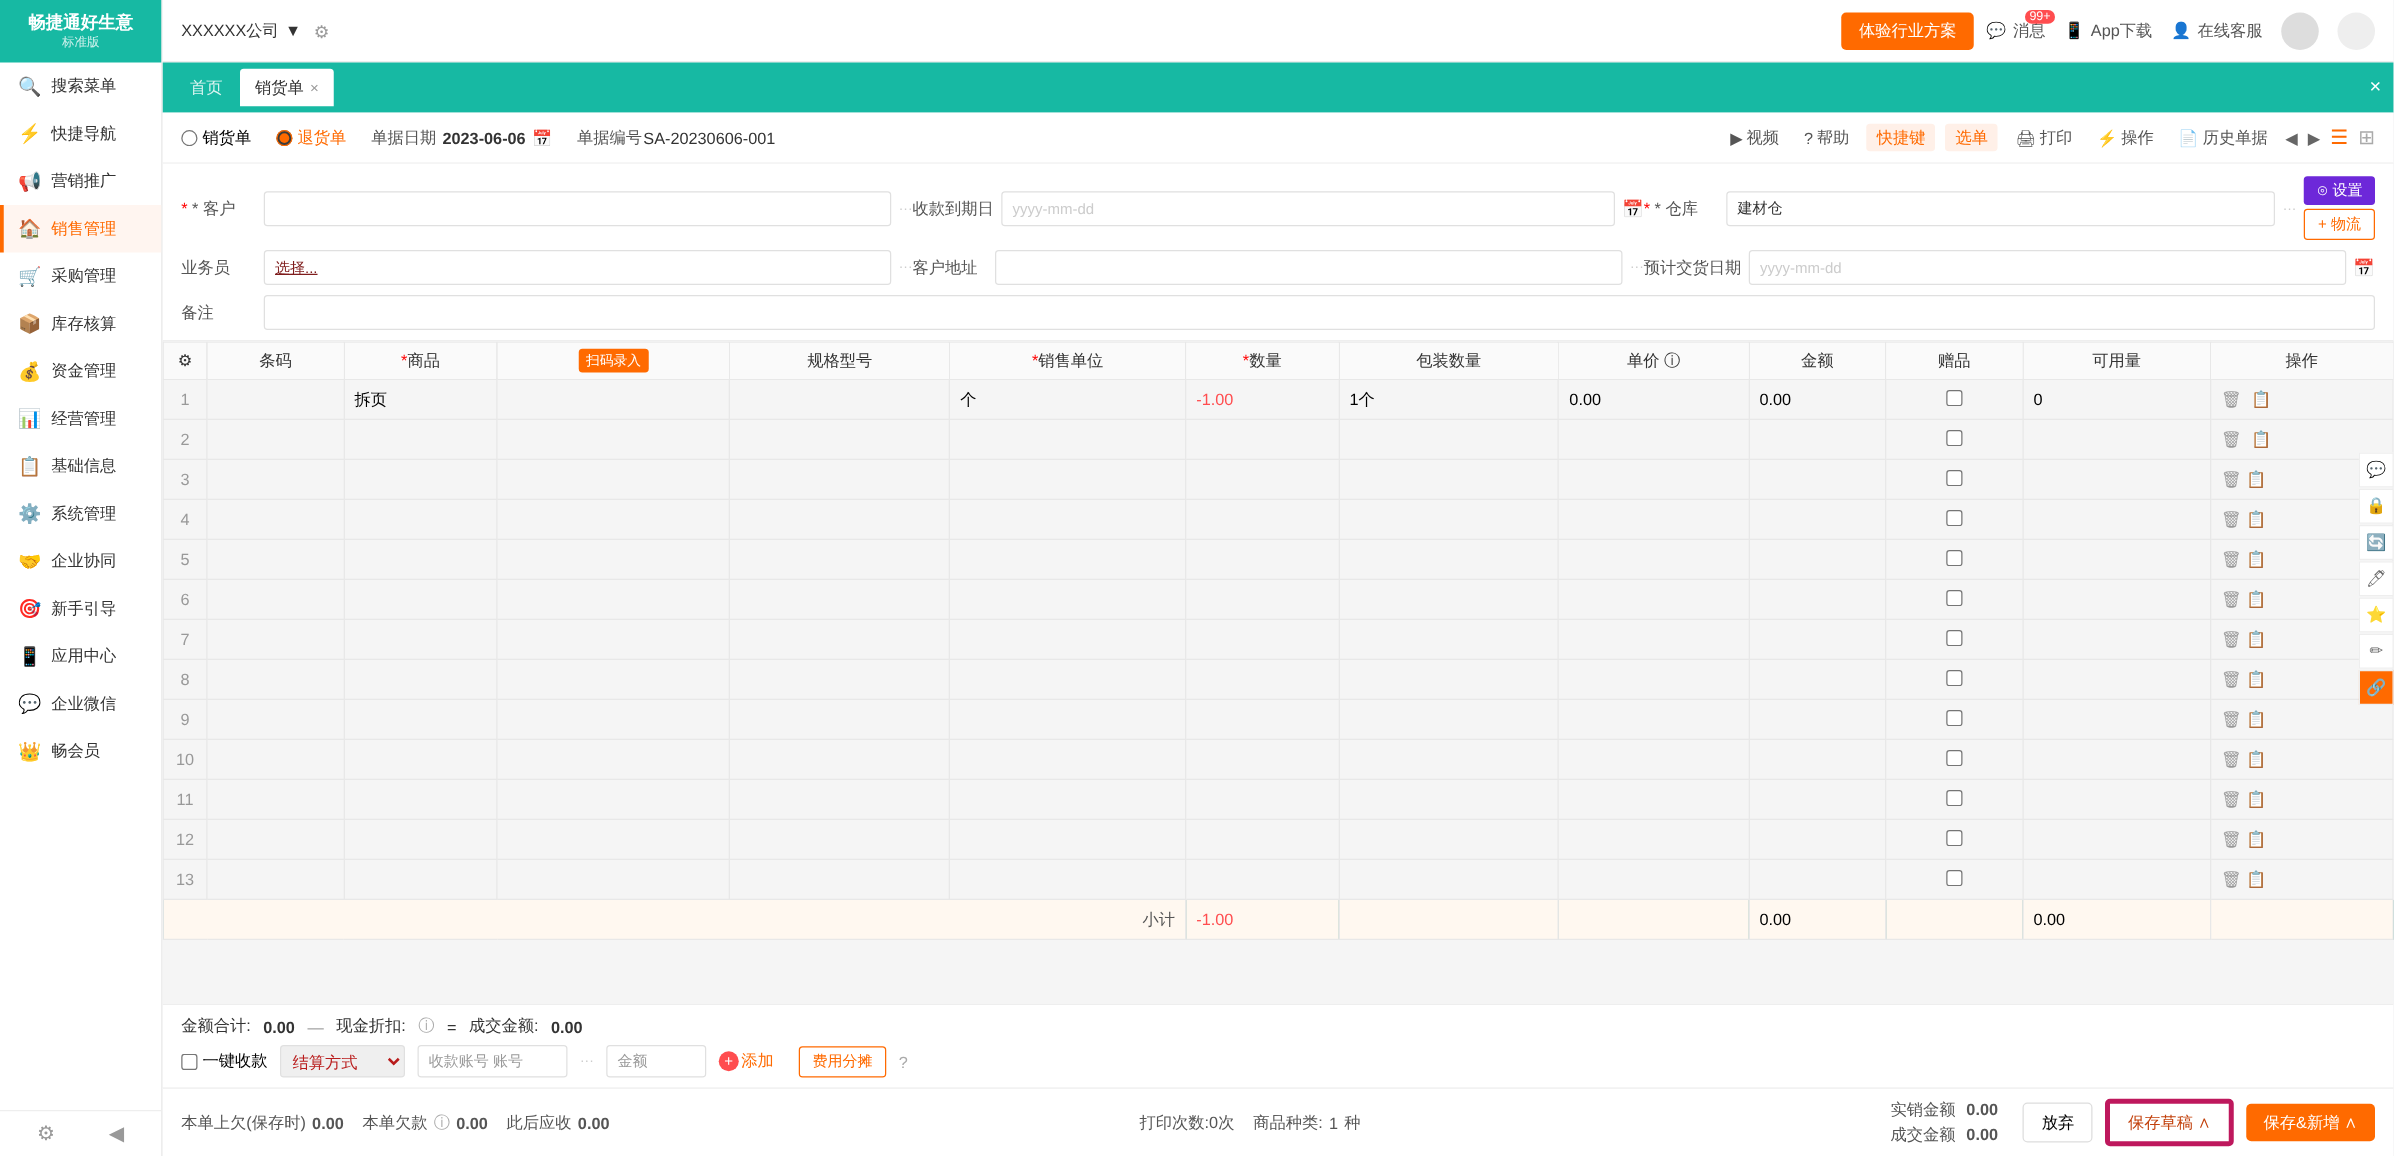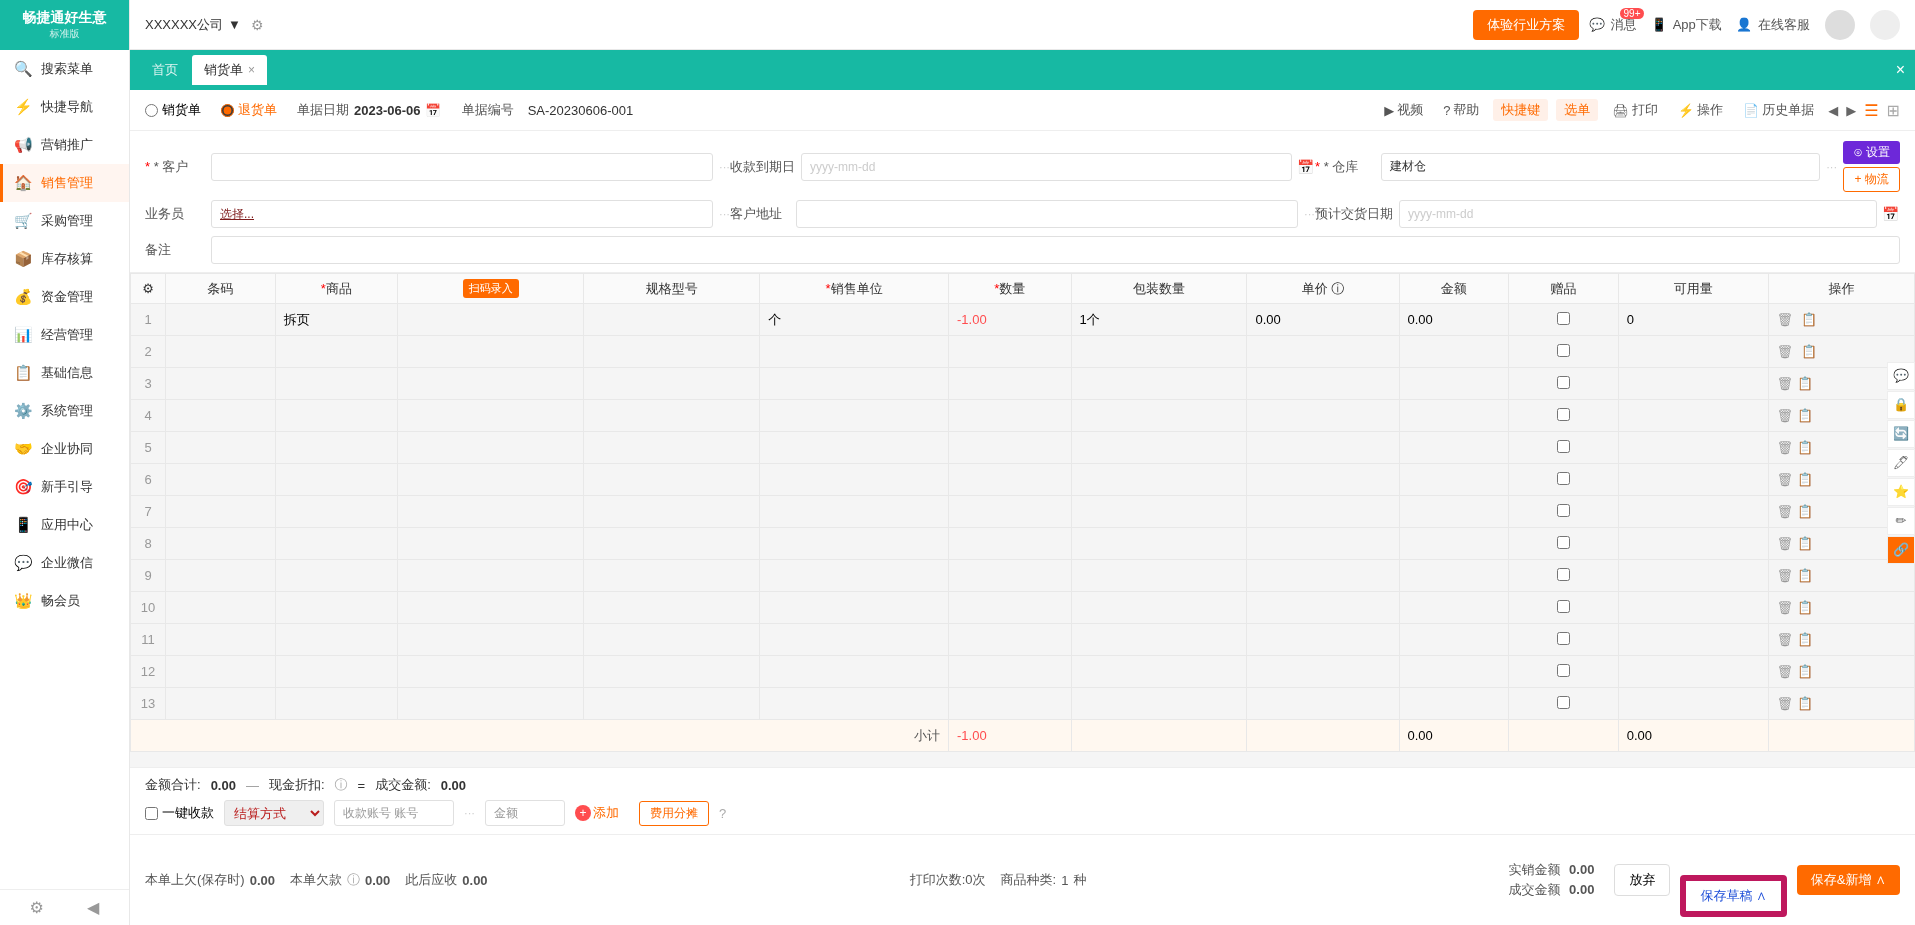--- a/index.html
+++ b/index.html
@@ -50,21 +50,21 @@
     .payment-row { display: flex; align-items: center; gap: 10px; margin-top: 6px; }
     .checkbox-label { display: flex; align-items: center; gap: 4px; cursor: pointer; }
 
     
     .footer-bar { background: #fff; border-top: 1px solid #eee; padding: 8px 15px; display: flex; align-items: center; gap: 15px; }
     .footer-info { display: flex; align-items: center; gap: 5px; color: #555; }
     .footer-right { margin-left: auto; display: flex; align-items: center; gap: 10px; }
     .footer-summary { display: flex; flex-direction: column; align-items: flex-end; margin-right: 10px; color: #555; font-size: 12px; gap: 2px; }
     .footer-btn { border: 1px solid #ddd; background: #fff; border-radius: 4px; padding: 6px 14px; cursor: pointer; font-size: 13px; }
     .footer-btn.primary { background: #ff6a00; color: #fff; border: none; }
-    .footer-btn.primary-outline { background: #fff; color: #1d4ed8; border: 6px solid #be185d; margin-top: 32px; }
+    .footer-btn.primary-outline { background: #fff; color: #c2410c; border: 4px solid #be185d; }
 
     .expense-btn { background: #fff; color: #ff6a00; border: 1px solid #ff6a00; border-radius: 3px; padding: 3px 10px; cursor: pointer; font-size: 12px; }
     .add-btn { color: #ff6a00; cursor: pointer; display: flex; align-items: center; gap: 2px; }
 
     
     .right-floating { position: fixed; right: 0; top: 50%; transform: translateY(-50%); display: flex; flex-direction: column; gap: 1px; }
     .rfloat-btn { width: 28px; height: 28px; background: #fff; border: 1px solid #eee; display: flex; align-items: center; justify-content: center; cursor: pointer; color: #666; font-size: 13px; }
 
     .gear-icon-small { color: #999; cursor: pointer; font-size: 14px; }
     .form-cell { display: flex; align-items: center; gap: 6px; }
@@ -214,21 +214,21 @@
         </label>
         <label class="radio-item">
           <input type="radio" name="doc-type" checked="" style="">
           <span style="color:#ff6a00;">退货单</span>
         </label>
         <div style="display:flex;align-items:center;gap:5px;">
           <span style="color:#555;">单据日期</span>
           <span style="color:#333;font-weight:bold;">2023-06-06</span>
           <span style="color:#17b9a3;cursor:pointer;">📅</span>
         </div>
-        <div style="display:flex;align-items:center;gap:14px;">
+        <div style="display:flex;align-items:center;gap:1px;">
           <span style="color:#555;">单据编号</span>
           <span style="color:#333;">SA-20230606-001</span>
         </div>
 
         <div style="margin-left:auto; display:flex; align-items:center; gap:8px;">
           <span class="action-btn">
             <span>▶</span>
             <span>视频</span>
           </span>
           <span class="action-btn">

